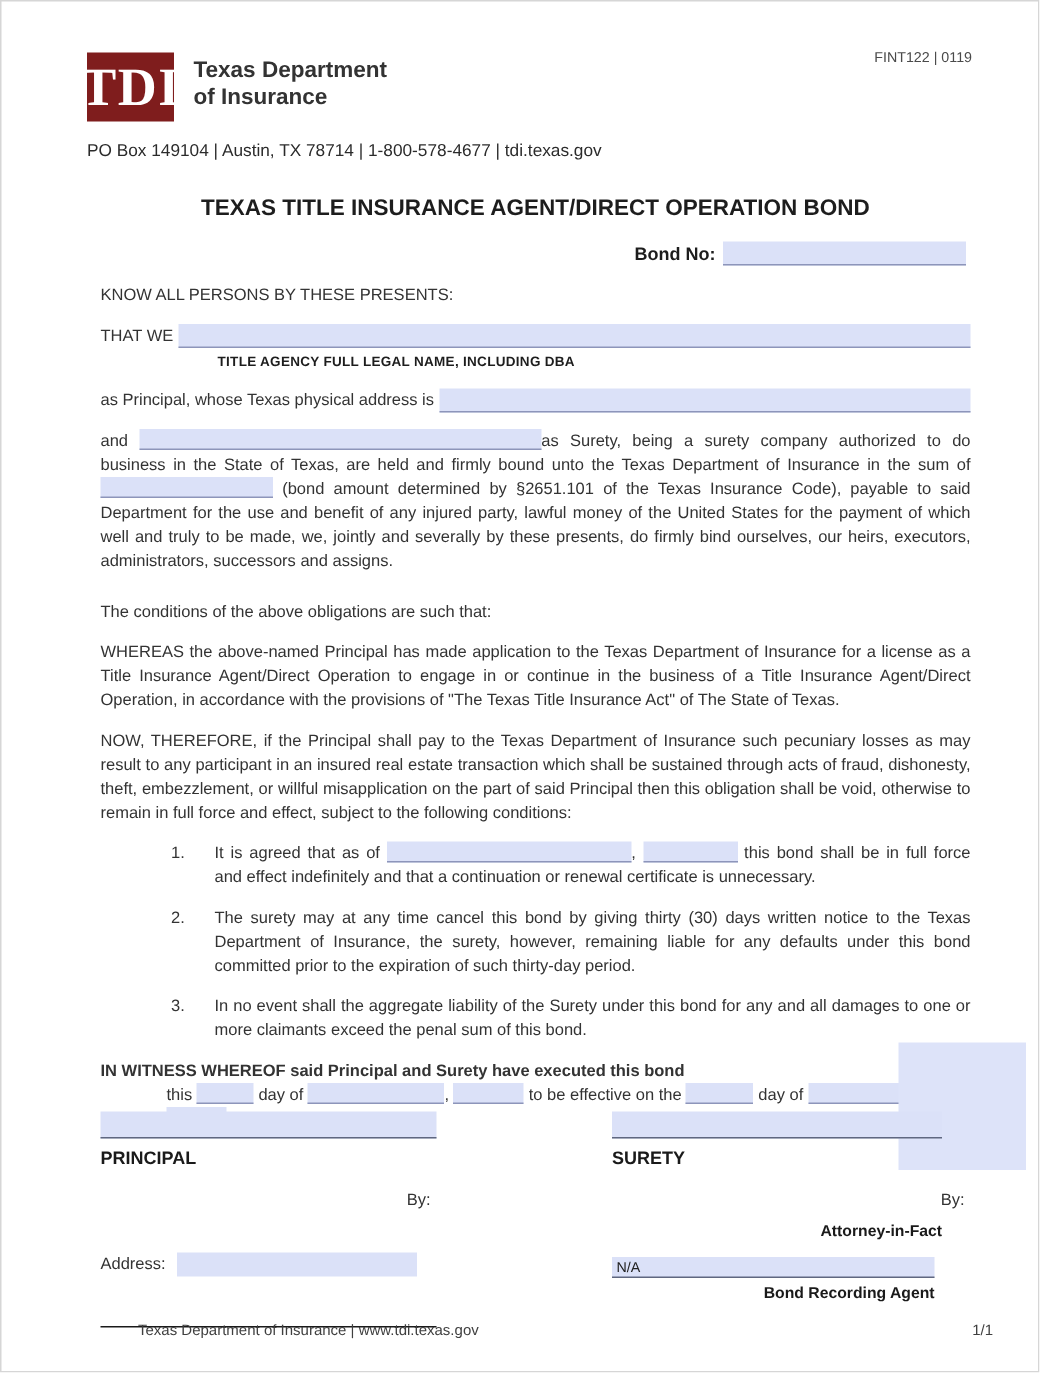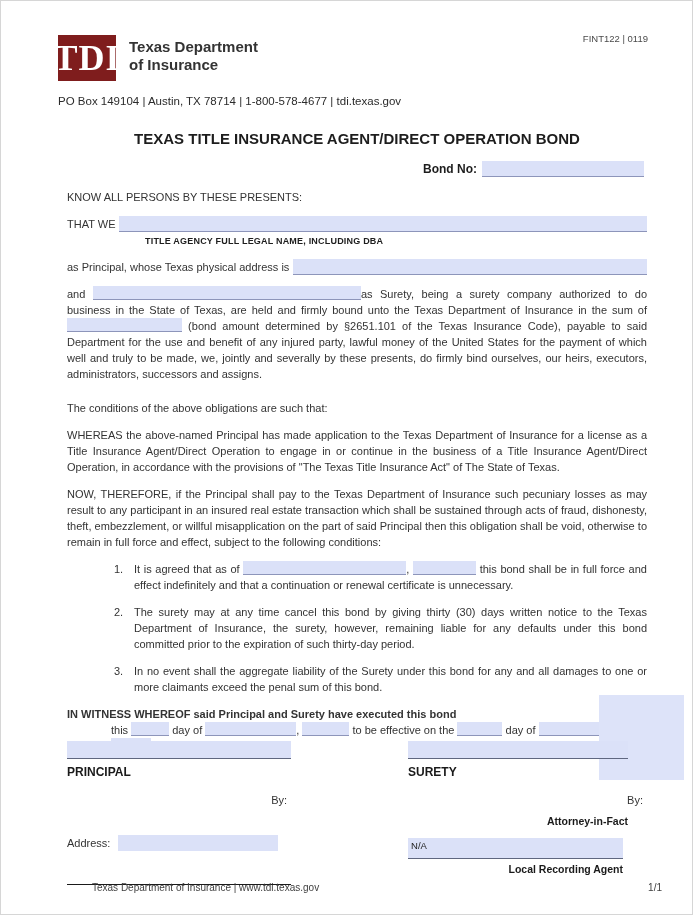--- a/index.html
+++ b/index.html
@@ -31,21 +31,21 @@
   
   .content { position:absolute; top:188px; left:66px; right:45px; }
   .content p { margin:0 0 11px 0; }
   .just { text-align:justify; }
   .flexline { display:flex; align-items:center; margin-bottom:0; }
   .flexline .lead { white-space:nowrap; margin-right:4px; }
   .caption { font-weight:bold; font-size:9px; color:#1d1d1d; margin:1px 0 10px 78px; letter-spacing:0.2px; }
   .ind { margin-left:44px; }
   .li { display:flex; margin-left:47px; margin-bottom:11px; }
   .li .num { width:20px; flex:0 0 20px; }
-  .li .litext { flex:1; text-align:justify; }
+  .li .litext { flex:1; text-align:justify;margin-left:9px; }
   .w268 { width:268px; } .w115 { width:115px; }
   .w118 { width:118px; } .w45 { width:45px; } .w63 { width:63px; }
   .w38 { width:38px; } .w91 { width:91px; } .w47 { width:47px; } .w84 { width:84px; } .w40 { width:40px; }
   .witness1 { margin-bottom:0 !important;font-weight:bold; }
   .witness2 { margin-left:44px; }
   
   .bigbox { position:absolute; left:598px; top:694px; width:85px; height:85px; background:#dde3f9; }
   
   .sig { position:absolute; top:740px; left:66px; right:45px; display:flex; }
   .sigcol { display:block; }
@@ -56,21 +56,21 @@
   .sighead { font-weight:bold; font-size:12px; color:#1a1a1a; margin:5px 0 12px 0; }
   .byrow { display:flex; align-items:flex-end; margin-bottom:4px;flex-direction:column; }
   .byrow .bylabel { margin-right:4px; }
   .blackline { flex:1; border-bottom:1.5px solid #1a1a1a; height:14px; }
   .byfield { flex:1; height:15px; border-bottom:1.5px solid #5f6780; }
   .addrrow { display:flex; align-items:flex-end; margin-top:26px; }
   .addrrow .addrlabel { margin-right:8px; }
   .addrfield { width:160px; height:16px; border-bottom:none; }
   .addr-line2 { border-bottom:1.5px solid #1a1a1a; height:16px; margin-top:17px; width:100%; }
   .sigcaption { font-weight:bold; font-size:10.5px; color:#1a1a1a; text-align:right; width:220px; margin-top:2px; margin-bottom:9px; }
-  .nafield { display:block; width:215px; height:21px; border-bottom:1.5px solid #5f6780; font-size:9.5px; color:#222; line-height:15px; padding-left:3px; box-sizing:border-box; }
+  .nafield { display:block; width:215px; height:14px; border-bottom:1.5px solid #5f6780; font-size:9.5px; color:#222; line-height:15px; padding-left:3px; box-sizing:border-box; }
   
   .footer { position:absolute; bottom:18px; left:55px; right:30px; display:flex; justify-content:space-between; font-size:10px; color:#3f3f3f;margin-left:36px; }
 </style>
 </head>
 <body>
 
 <div class="page">
 
   <div class="form-number">FINT122 | 0119</div>
 
@@ -176,21 +176,21 @@
 
     <div class="sigcol right">
       <span class="f sigfield"></span>
       <div class="sighead">SURETY</div>
       <div class="byrow">
         <span class="bylabel">By:</span>
         <span class="f byfield"></span>
       </div>
       <div class="sigcaption">Attorney-in-Fact</div>
       <span class="f nafield">N/A</span>
-      <div class="sigcaption" style="width:215px;">Local Recording Agent</div>
+      <div class="sigcaption" style="width:215px;">Bond Recording Agent</div>
     </div>
 
   </div>
 
   <div class="footer">
     <span>Texas Department of Insurance | www.tdi.texas.gov</span>
     <span>1/1</span>
   </div>
 
 </div>

